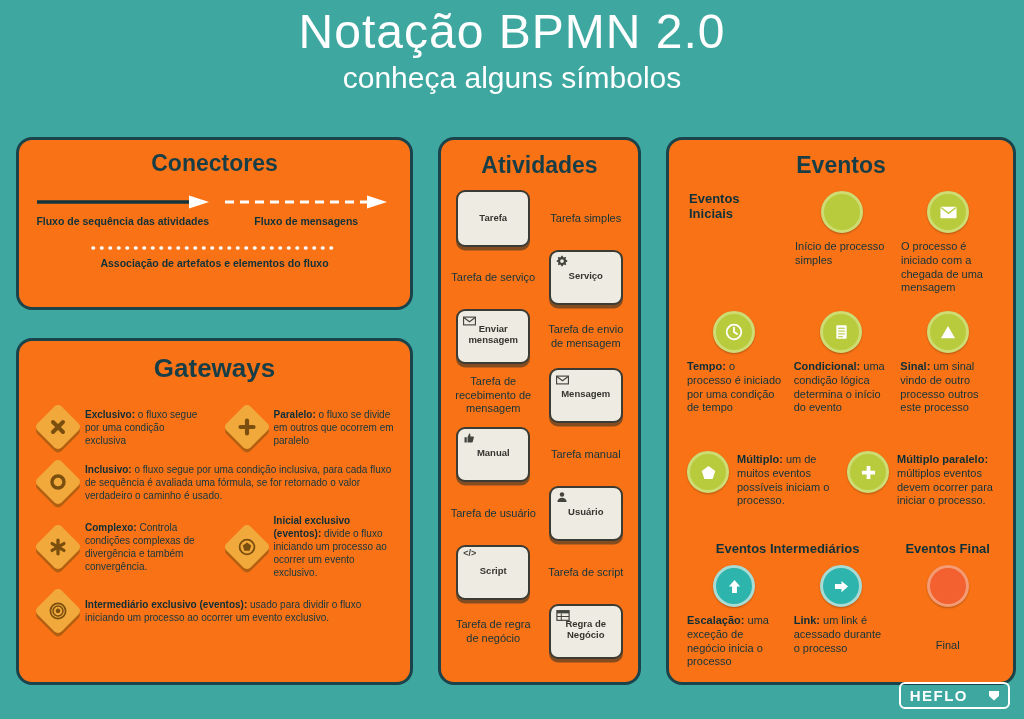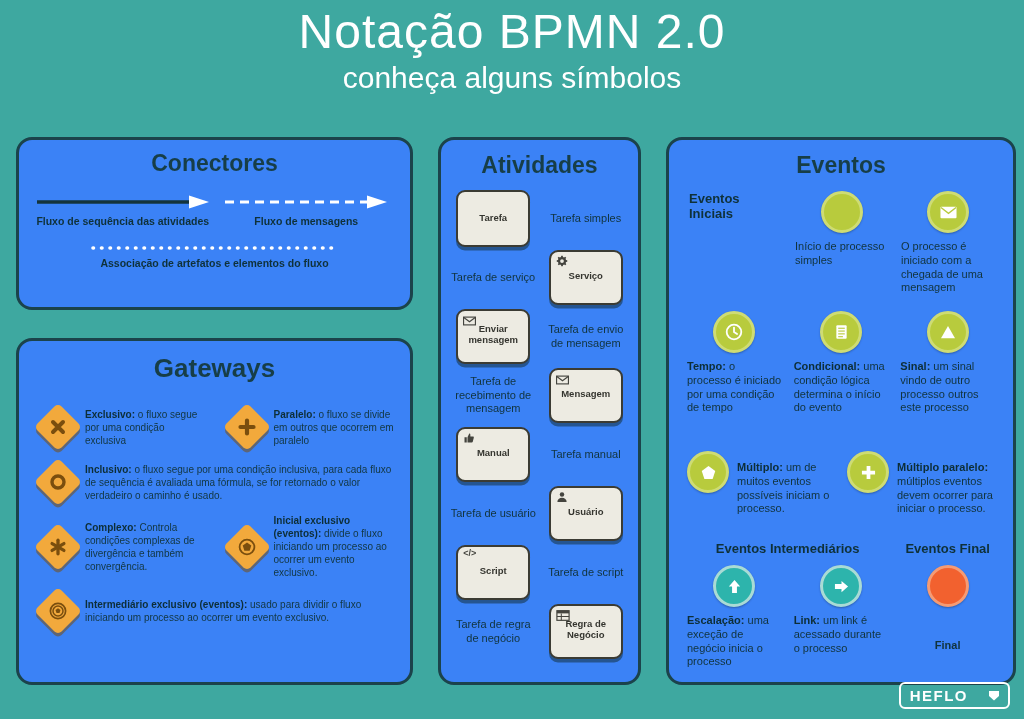--- a/index.html
+++ b/index.html
@@ -5,21 +5,21 @@
   html,body{margin:0;padding:0;background:#3EA8A0;}
   .canvas{position:relative;width:1024px;height:719px;background:#3EA8A0;overflow:hidden;
           font-family:"Liberation Sans",sans-serif;}
 
   
   .hdr{position:absolute;top:4px;left:0;width:100%;text-align:center;color:#fff;}
   .hdr h1{margin:0;font-size:48px;font-weight:400;letter-spacing:1px;line-height:1.15;}
   .hdr h2{margin:2px 0 0;font-size:30px;font-weight:400;}
 
   
-  .panel{position:absolute;background:#3b82f6;border:3px solid #1B434B;border-radius:16px;overflow:hidden;}
+  .panel{position:absolute;background:#f97316;border:3px solid #1B434B;border-radius:16px;overflow:hidden;}
   .ptitle{margin:0;text-align:center;color:#173E47;font-weight:700;}
   #p-conn{left:16px;top:137px;width:391px;height:167px;}
   #p-gw{left:16px;top:338px;width:391px;height:341px;}
   #p-act{left:438px;top:137px;width:197px;height:542px;}
   #p-ev{left:666px;top:137px;width:344px;height:542px;}
   #p-conn .ptitle{font-size:23px;padding-top:10px;}
   #p-gw .ptitle{font-size:26px;padding-top:12px;}
   #p-act .ptitle{font-size:23px;padding-top:12px;}
   #p-ev .ptitle{font-size:23px;padding-top:12px;}
 
@@ -61,23 +61,23 @@
   .r2{height:140px;}
   .r3{height:84px;}
   .r4{height:26px;align-items:center;}
   .r5{flex:1;padding-top:4px;}
   .ecol{flex:1;display:flex;flex-direction:column;align-items:center;padding:0 6px;}
   .ecol.head-col{align-items:flex-start;padding-left:8px;}
   .ev-head{margin:0;font-size:13px;font-weight:700;color:#0F3139;}
   .head-col .ev-head{}
   .ecaption{margin:7px 0 0;font-size:11px;color:#11333C;line-height:1.25;text-align:left;width:100%;}
   .ecaption b{color:#0D2E37;}
-  .ecaption.center{text-align:center;font-weight:700;margin-top:32px;}
+  .ecaption.center{text-align:center;font-weight:400;margin-top:32px;}
   .ev-h{flex:1;display:flex;align-items:flex-start;gap:8px;padding:0 6px;}
-  .ev-h .ecaption{margin-top:10px;}
+  .ev-h .ecaption{margin-top:2px;}
   .ev-heads{flex:1;display:flex;}
   .ev-heads .h1{flex:2;text-align:center;}
   .ev-heads .h2{flex:1;text-align:center;}
   .circ{width:36px;height:36px;border-radius:50%;display:flex;align-items:center;justify-content:center;flex:0 0 auto;}
   .circ.green{background:#B8CB3D;border:3px solid #CEDC74;box-shadow:0 1px 2px rgba(0,0,0,.25);}
   .circ.teal{background:#2DB4AC;border:3px solid #A9DBD5;box-shadow:0 1px 2px rgba(0,0,0,.25);}
   .circ.orange{background:#F2612F;border:3px solid #F59B74;box-shadow:0 1px 2px rgba(0,0,0,.25);}
 
   
   .logo{position:absolute;right:14px;bottom:10px;border:2.5px solid #fff;border-radius:6px;color:#fff;

